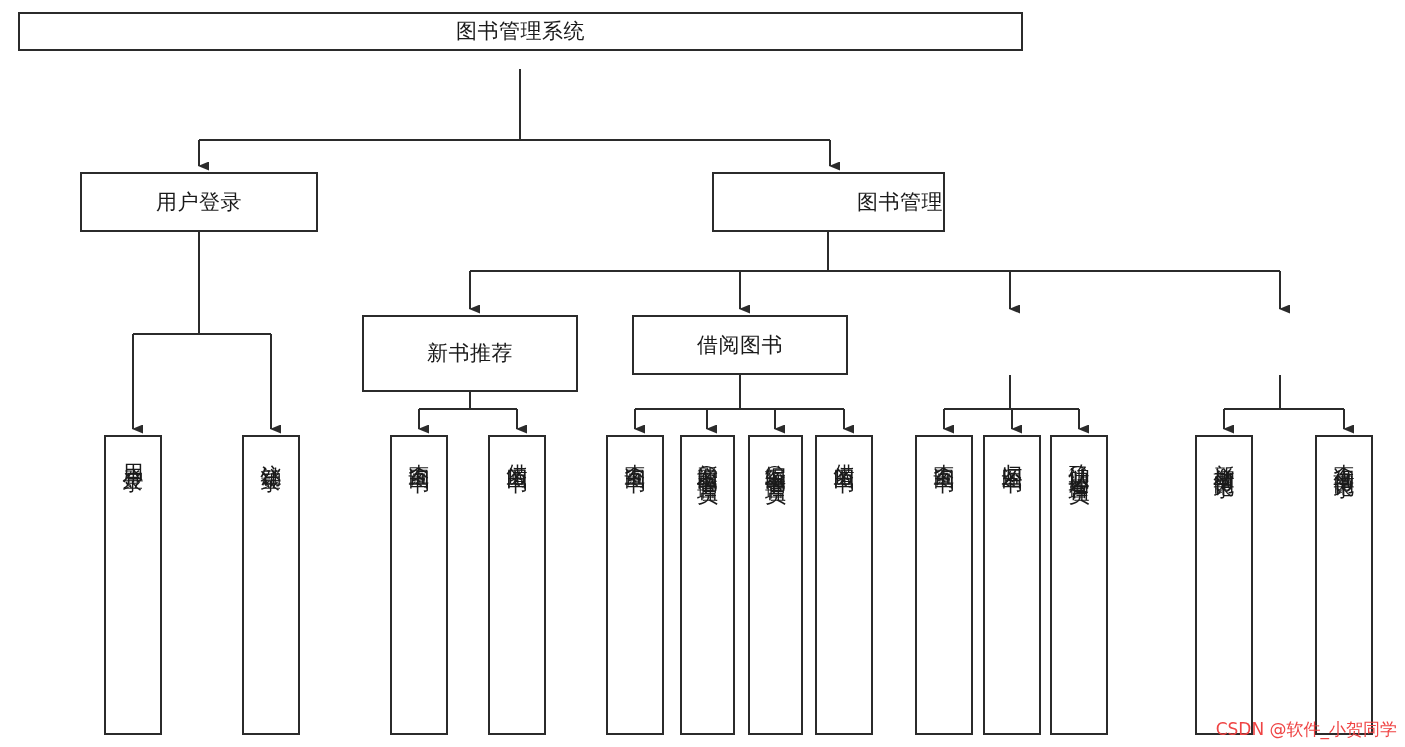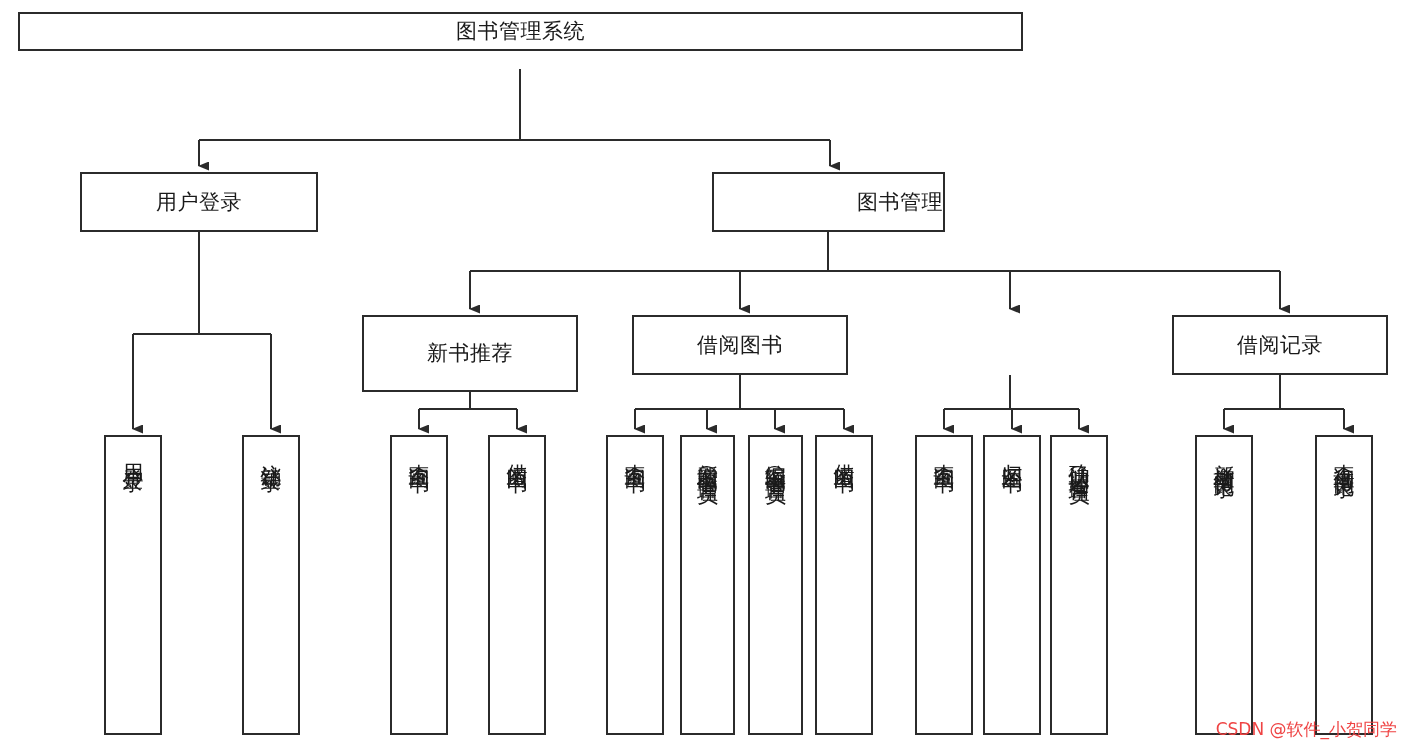--- a/index.html
+++ b/index.html
@@ -137,23 +137,20 @@
   <div class="node horizontal" id="n-book_manage" style="left: 712px; top: 172px; width: 233px; height: 60px; justify-content: flex-end;">
     <span class="label">图书管理</span>
   </div>
 
   <div class="node horizontal" id="n-new_book_rec" style="left: 362px; top: 315px; width: 216px; height: 77px;">
     <span class="label">新书推荐</span>
   </div>
   <div class="node horizontal" id="n-book_borrow" style="left: 632px; top: 315px; width: 216px; height: 60px;">
     <span class="label">借阅图书</span>
   </div>
-  <div class="node horizontal" id="n-borrow_record" style="left: 1172px; top: 315px; width: 216px; height: 60px;">
-    <span class="label">借阅记录</span>
-  </div>
 
   <div class="node vertical leaf-tall" id="n-leaf_user_login" style="left: 104px; top: 435px; width: 58px; height: 300px;">
     <span class="label">用户登录</span>
   </div>
   <div class="node vertical leaf-tall" id="n-leaf_user_logout" style="left: 242px; top: 435px; width: 58px; height: 300px;">
     <span class="label">注销登录</span>
   </div>
   <div class="node vertical leaf-tall" id="n-leaf_query_book_rec" style="left: 390px; top: 435px; width: 58px; height: 300px;">
     <span class="label">查询图书</span>
   </div>

